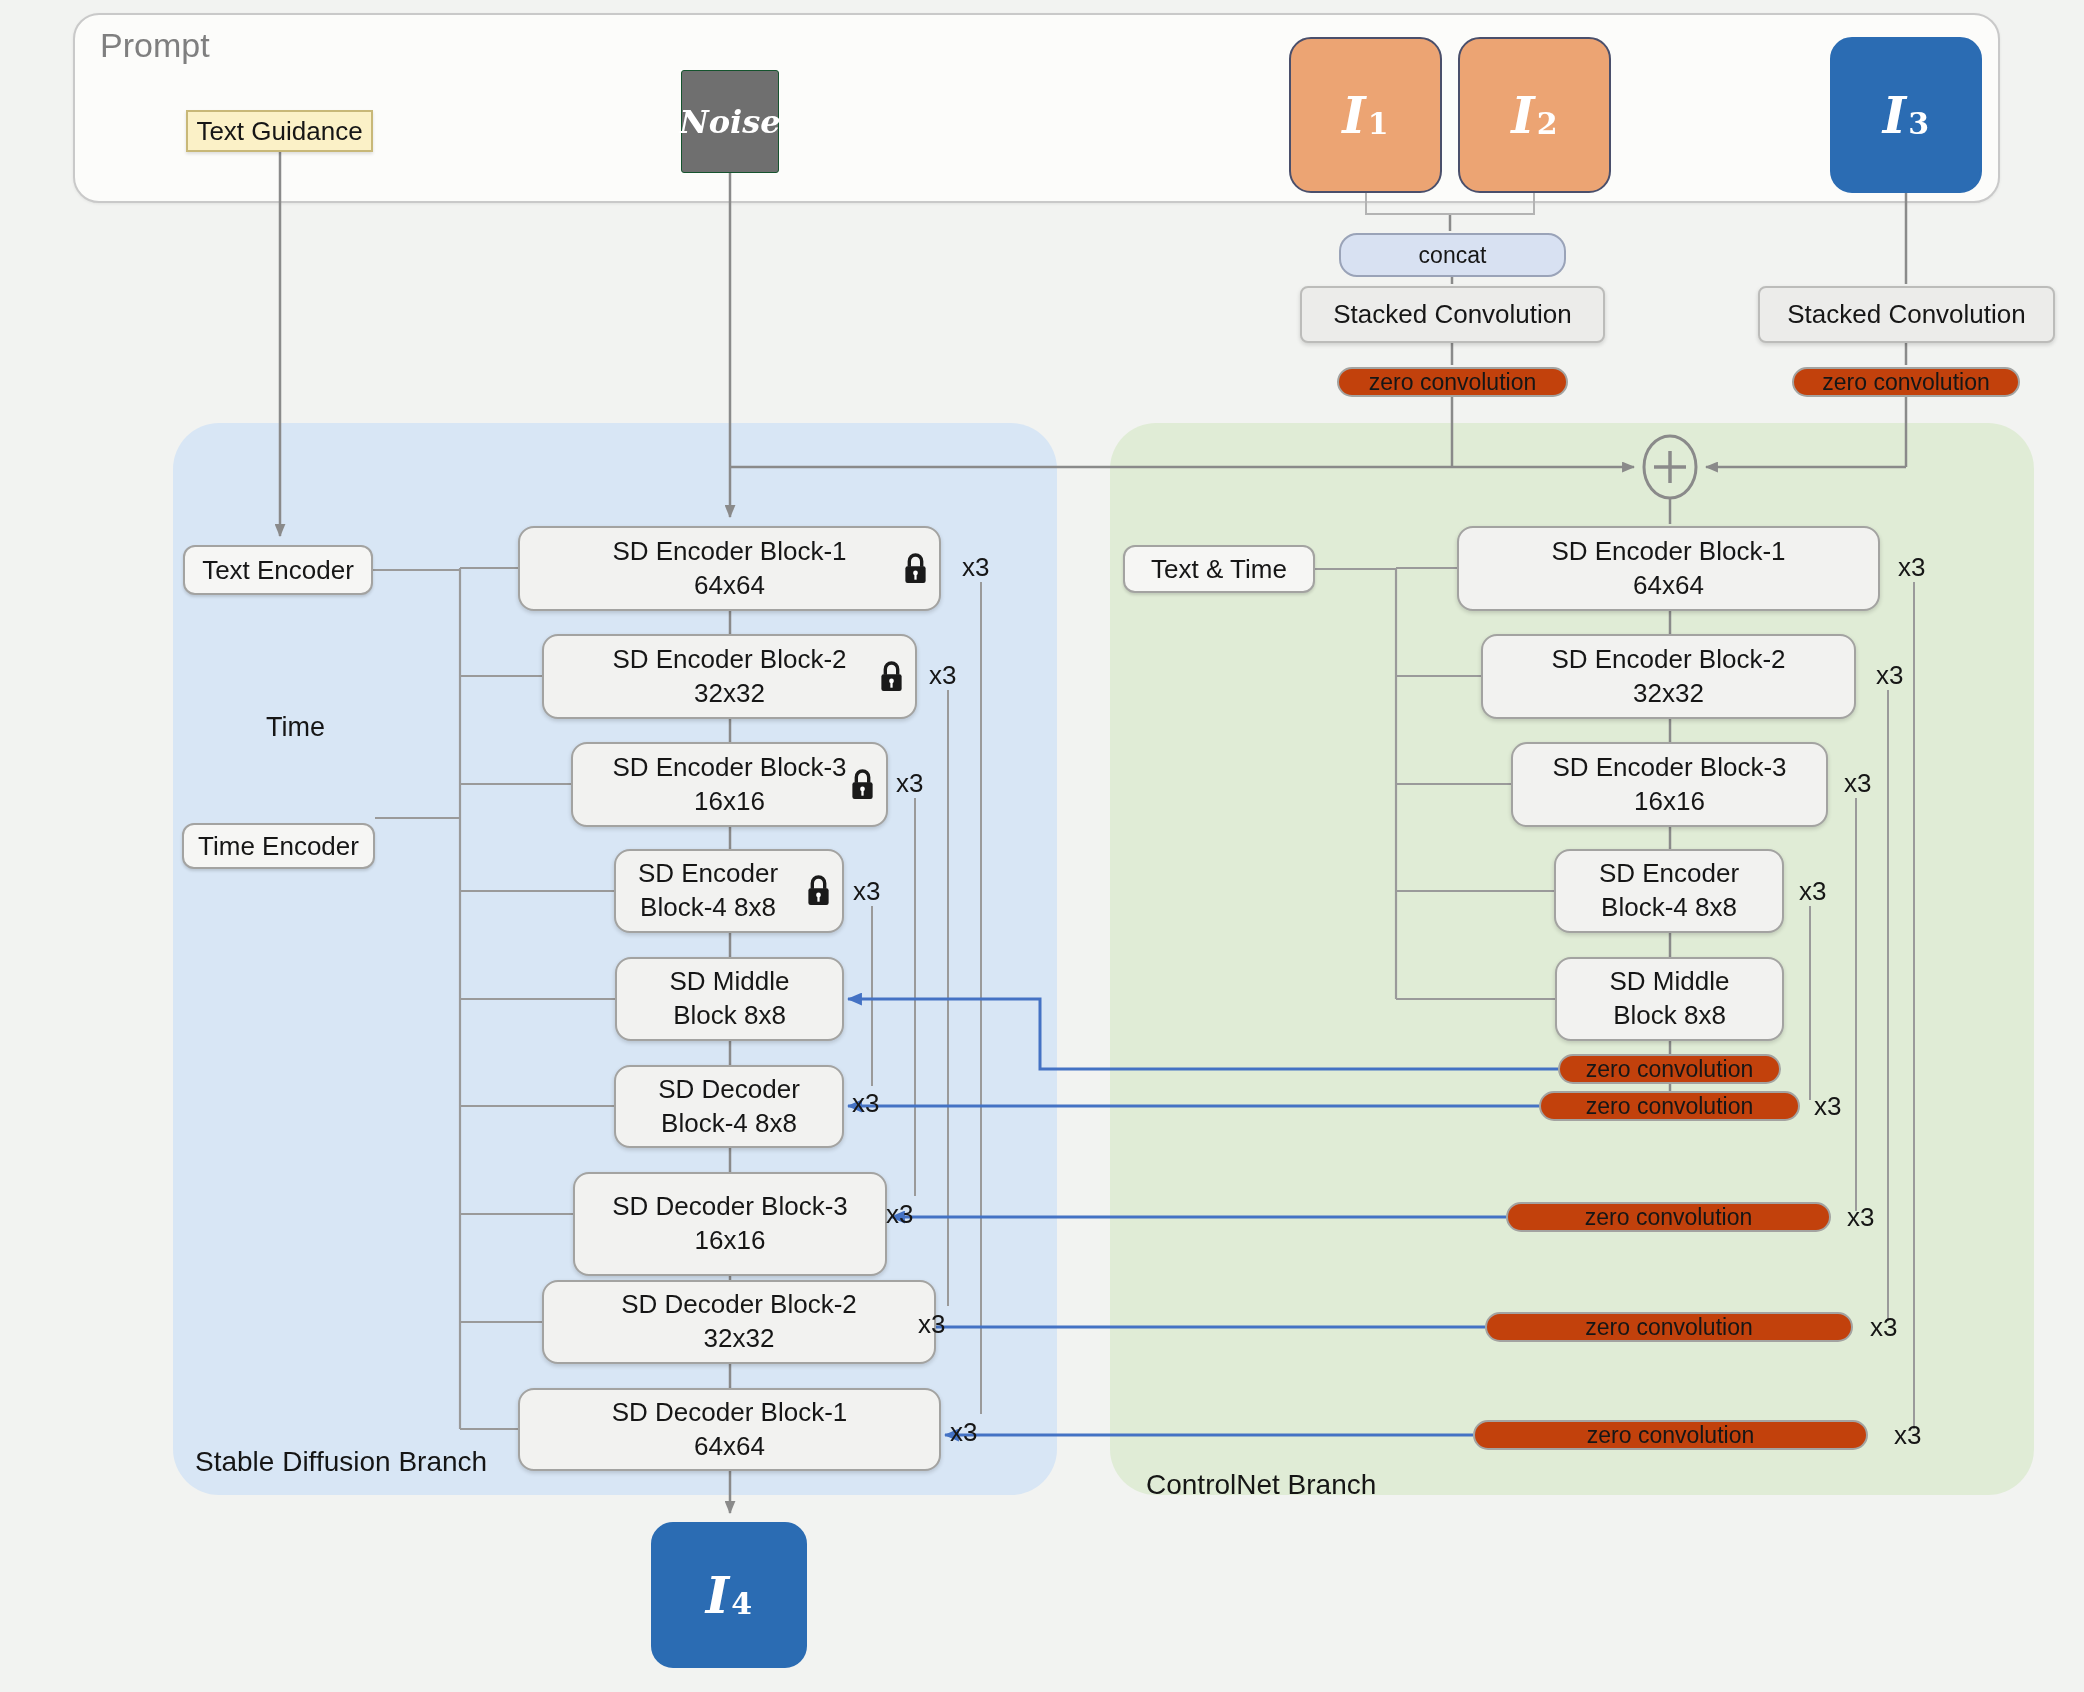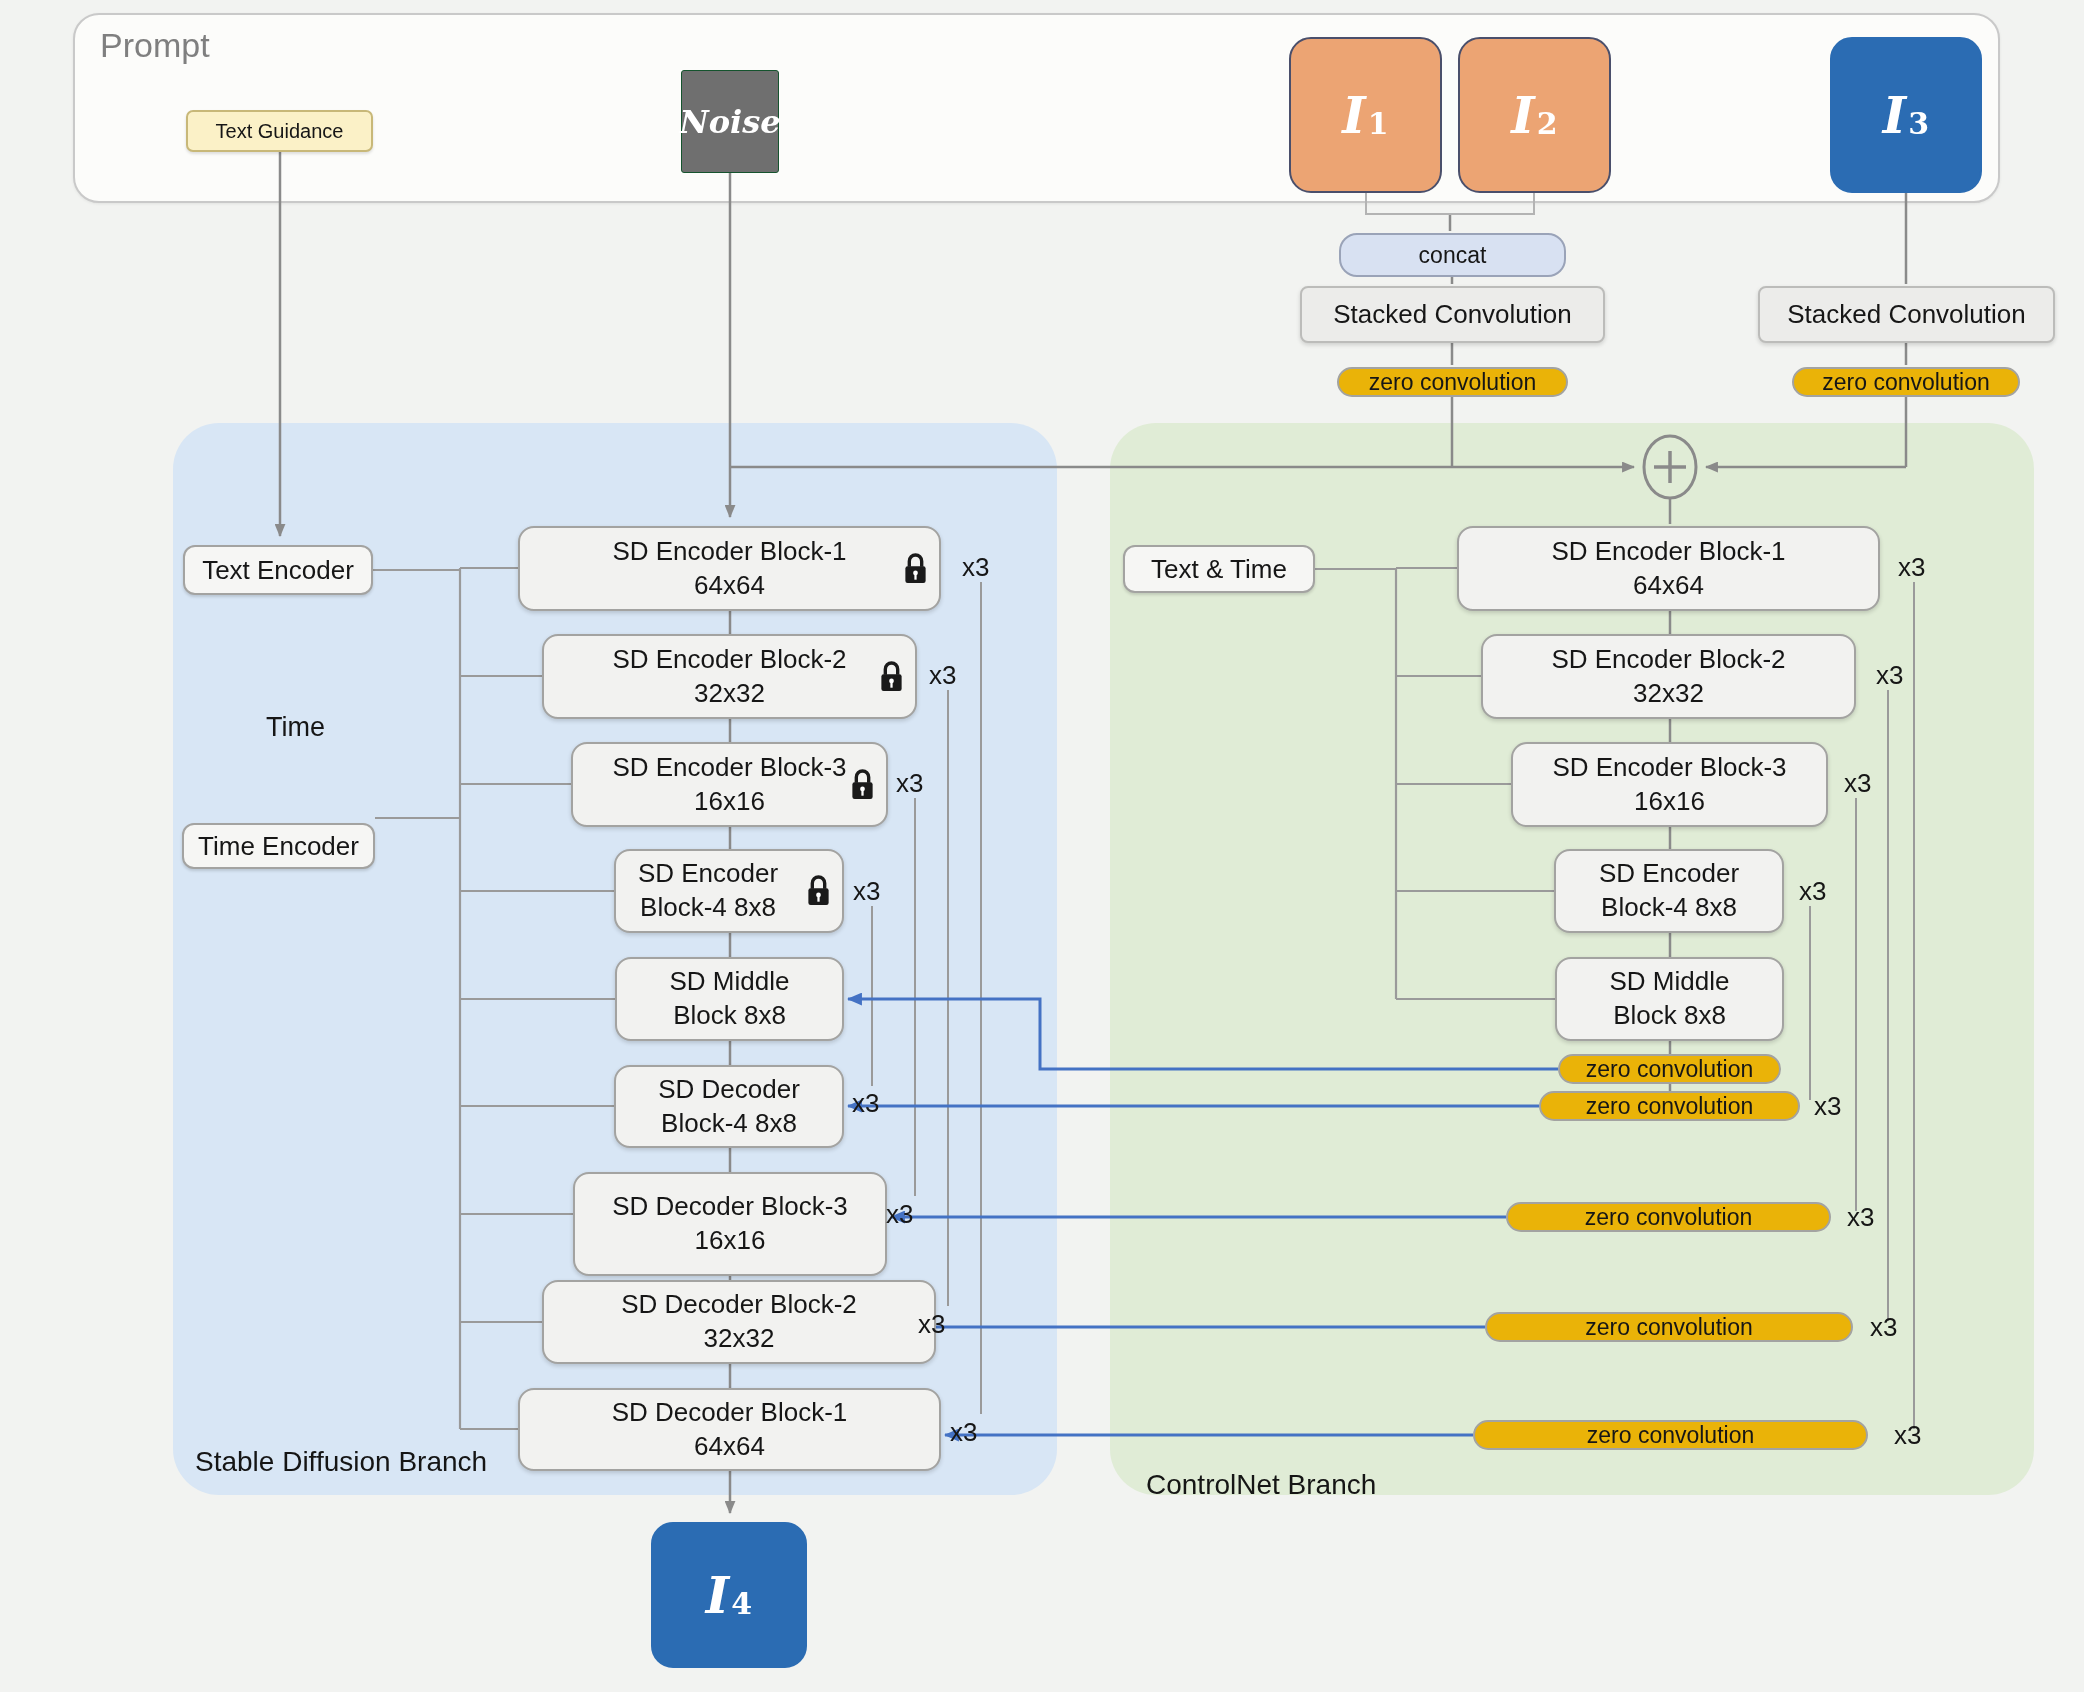--- a/index.html
+++ b/index.html
@@ -17,38 +17,38 @@
   .cn-container{left:1110px;top:423px;width:924px;height:1072px;background:#e0ecd6;}
   .branch-title{font-size:28px;color:#151515;z-index:6;}
 
   .blk{background:#f2f2f0;border:2px solid #a3a3a1;border-radius:16px;z-index:10;
     display:flex;flex-direction:column;align-items:center;justify-content:center;
     text-align:center;font-size:26px;line-height:1.30;color:#161616;
     box-shadow:0 2px 4px rgba(0,0,0,.16);}
   .small-box{background:#f6f6f4;border:2px solid #a3a3a1;border-radius:12px;z-index:10;
     display:flex;align-items:center;justify-content:center;font-size:26px;color:#161616;
     box-shadow:0 2px 3px rgba(0,0,0,.14);}
-  .pill{background:#eab308;border:2px solid #a3a3a1;border-radius:18px;z-index:10;
+  .pill{background:#c2410c;border:2px solid #a3a3a1;border-radius:18px;z-index:10;
     display:flex;align-items:center;justify-content:center;font-size:23px;color:#161616;}
   .stacked{background:#ececea;border:2px solid #bcbcba;border-radius:8px;z-index:10;
     display:flex;align-items:center;justify-content:center;font-size:26px;color:#161616;
     box-shadow:0 2px 4px rgba(0,0,0,.15);}
   .concat{background:#d8e1f2;border:2px solid #9aa3b8;}
 
   .ibox{border-radius:22px;z-index:10;display:flex;align-items:center;justify-content:center;
     color:#fff;font-family:"DejaVu Serif",serif;font-style:italic;font-weight:bold;font-size:50px;}
   .ibox sub{font-size:30px;font-style:normal;transform:translateY(8px);margin-left:2px;}
   .orange{background:#eca473;border:2px solid #4a4f6b;}
   .blue{background:#2b6cb3;border:2px solid #2b6cb3;}
   .noise-box{left:681px;top:70px;width:98px;height:103px;background:#6f6f6f;border:1px solid #14532d;
     border-radius:3px;z-index:10;display:flex;align-items:center;justify-content:center;
     color:#fff;font-family:"DejaVu Serif",serif;font-style:italic;font-weight:bold;font-size:32px;}
   .guidance{left:186px;top:110px;width:187px;height:42px;background:#fbf1c7;border:2px solid #c8b878;
-    border-radius:7px;z-index:10;display:flex;align-items:center;justify-content:center;
-    font-size:20px;color:#161616;box-shadow:0 2px 3px rgba(0,0,0,.12);}
+    border-radius:0;z-index:10;display:flex;align-items:center;justify-content:center;
+    font-size:26px;color:#161616;box-shadow:0 2px 3px rgba(0,0,0,.12);}
 
   .x3{position:absolute;font-size:26px;color:#161616;z-index:12;}
   .plain-label{position:absolute;font-size:27px;color:#161616;z-index:6;}
 
   .lock{position:absolute;right:10px;top:50%;transform:translateY(-50%);z-index:11;}
   .pad-lock{padding-right:42px;}
 
   .watermark{left:1528px;top:1568px;font-size:54px;color:#a5a5a5;z-index:3;
     font-family:"Liberation Sans",sans-serif;letter-spacing:1px;
     text-shadow:2px 2px 0 rgba(255,255,255,.8);}

